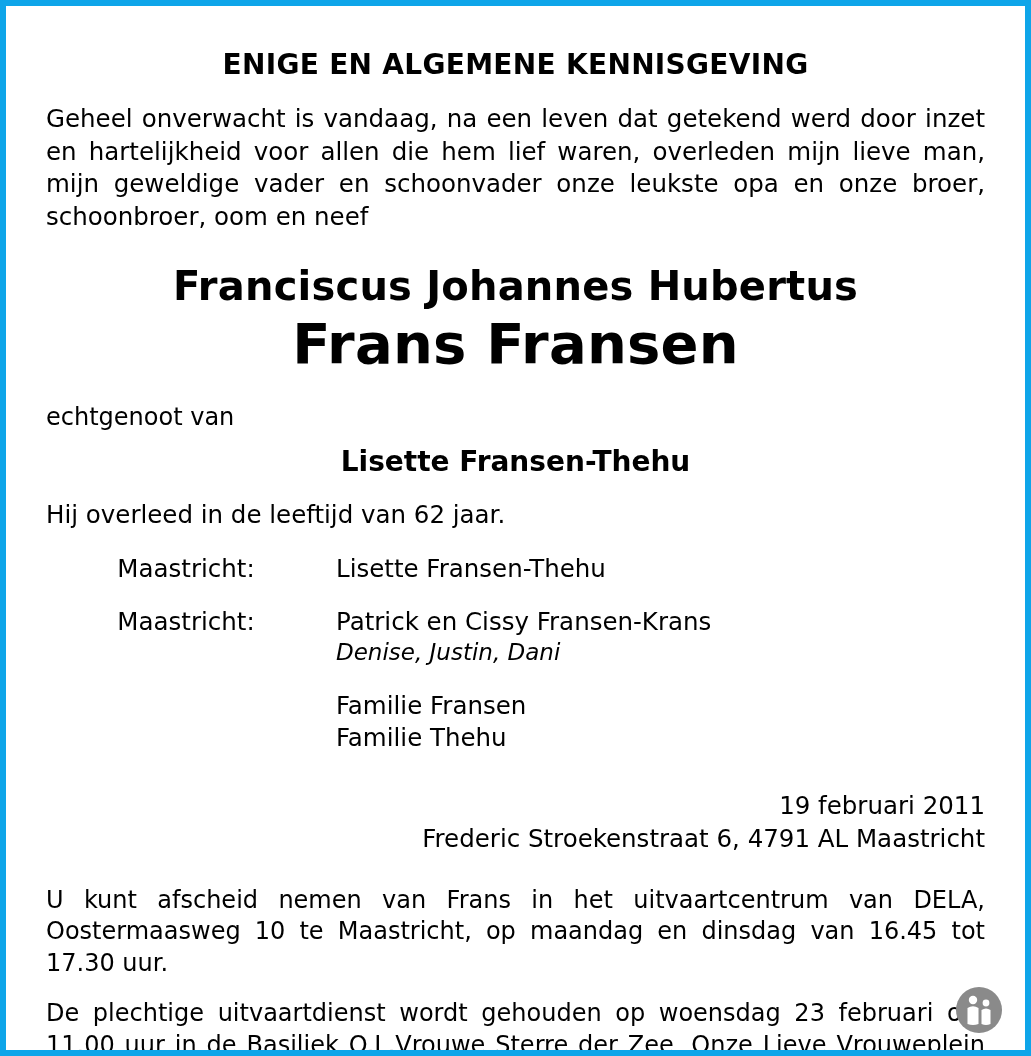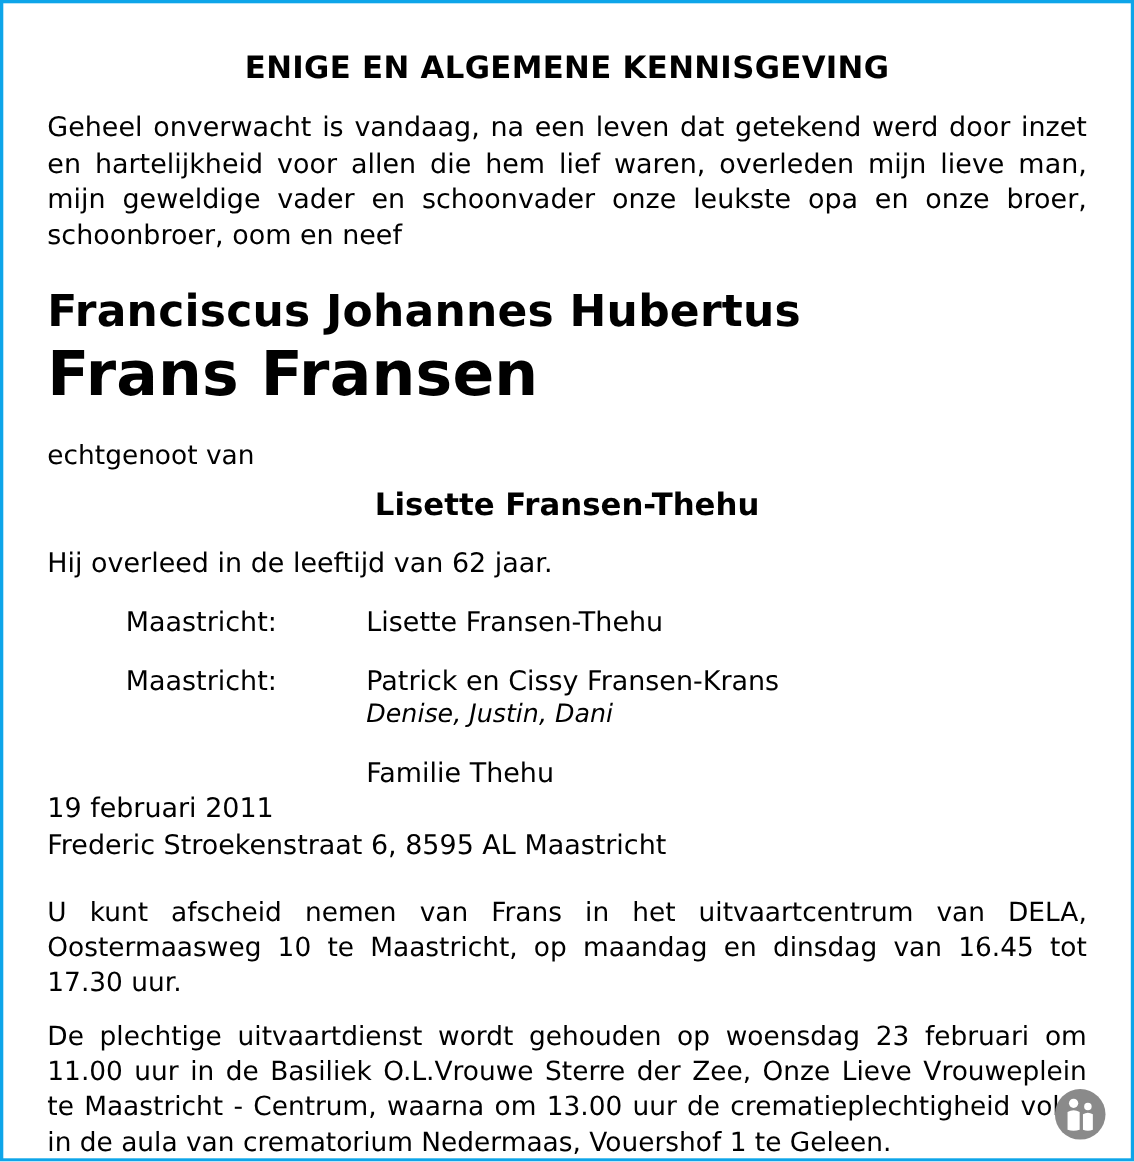--- a/index.html
+++ b/index.html
@@ -10,41 +10,42 @@
   body {
     font-family: "DejaVu Sans", sans-serif;
     color: #000000;
   }
   .page {
     position: relative;
     width: 1031px;
     height: 1056px;
     box-sizing: border-box;
     background: #ffffff;
-    border: 3px solid #0ea5e9;
+    border: 6px solid #0ea5e9;
     overflow: hidden;
   }
   .inner {
     padding: 30px 40px 0 40px;
   }
   .headline {
     text-align: center;
     font-weight: bold;
     font-size: 28px;
     letter-spacing: 0.3px;
     margin: 12px 0 22px 0;
   }
   .para {
     font-size: 24.5px;
     line-height: 1.33;
     text-align: justify;
     text-justify: inter-word;
     margin: 0 0 10px 0;
   }
   .name-block {
+    text-align: center;
     margin: 30px 0 6px 0;
   }
   .name-line1 {
     font-weight: bold;
     font-size: 40px;
     line-height: 1.18;
     letter-spacing: 0.2px;
   }
   .name-line2 {
     font-weight: bold;
@@ -84,22 +85,24 @@
     box-sizing: border-box;
   }
   .mourner-names {
     flex: 1;
   }
   .mourner-sub {
     font-style: italic;
     font-size: 23px;
   }
   .footer-block {
+    margin-top: 36px;
     font-size: 24.5px;
     line-height: 1.28;
+    text-align: right;
   }
   .footer-block div {
     margin-bottom: 2px;
   }
   .closing {
     margin-top: 30px;
   }
   .closing p {
     font-size: 24px;
     line-height: 1.33;
@@ -144,28 +147,29 @@
       <div class="mourner-row">
         <div class="mourner-city">Maastricht:</div>
         <div class="mourner-names">
           <div>Patrick en Cissy Fransen-Krans</div>
           <div class="mourner-sub">Denise, Justin, Dani</div>
         </div>
       </div>
       <div class="mourner-row" style="margin-bottom:0;">
         <div class="mourner-city"></div>
         <div class="mourner-names">
+          <div>Familie Fransen</div>
           <div>Familie Thehu</div>
         </div>
       </div>
     </div>
 
     <div class="footer-block">
       <div>19 februari 2011</div>
-      <div>Frederic Stroekenstraat 6, 8595 AL Maastricht</div>
+      <div>Frederic Stroekenstraat 6, 4791 AL Maastricht</div>
     </div>
 
     <div class="closing">
       <p>U kunt afscheid nemen van Frans in het uitvaartcentrum van DELA, Oostermaasweg 10 te Maastricht, op maandag en dinsdag van 16.45 tot 17.30 uur.</p>
       <p>De plechtige uitvaartdienst wordt gehouden op woensdag 23 februari om 11.00 uur in de Basiliek O.L.Vrouwe Sterre der Zee, Onze Lieve Vrouweplein te Maastricht - Centrum, waarna om 13.00 uur de crematieplechtigheid volgt in de aula van crematorium Nedermaas, Vouershof 1 te Geleen.</p>
 
     </div>
 
   </div>
 

